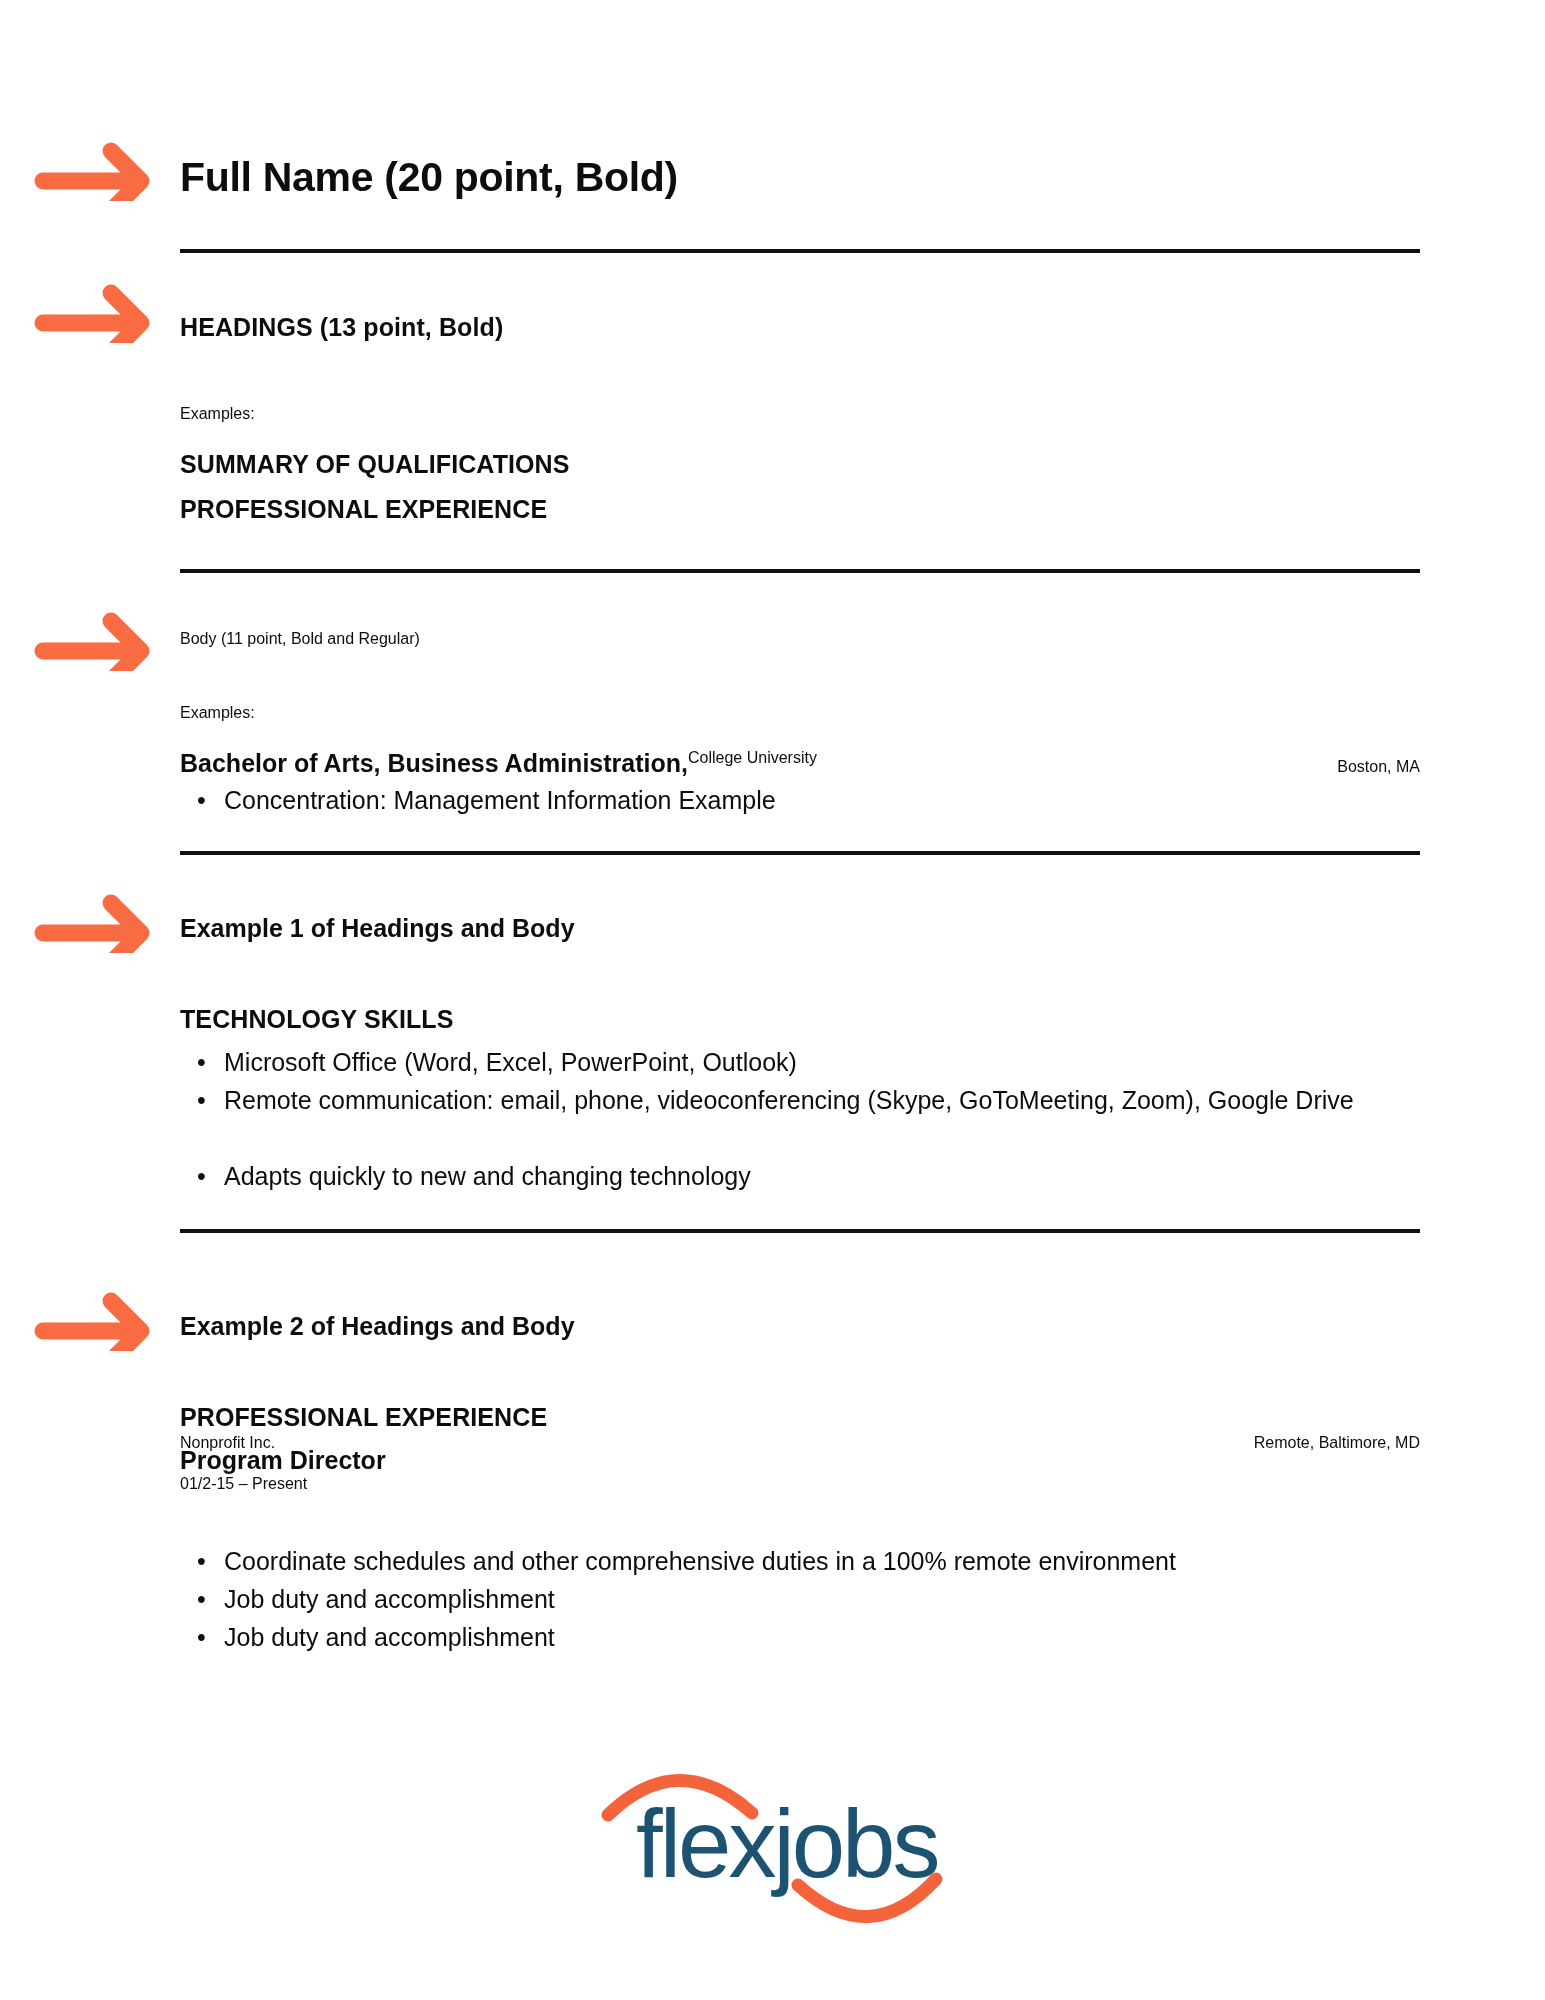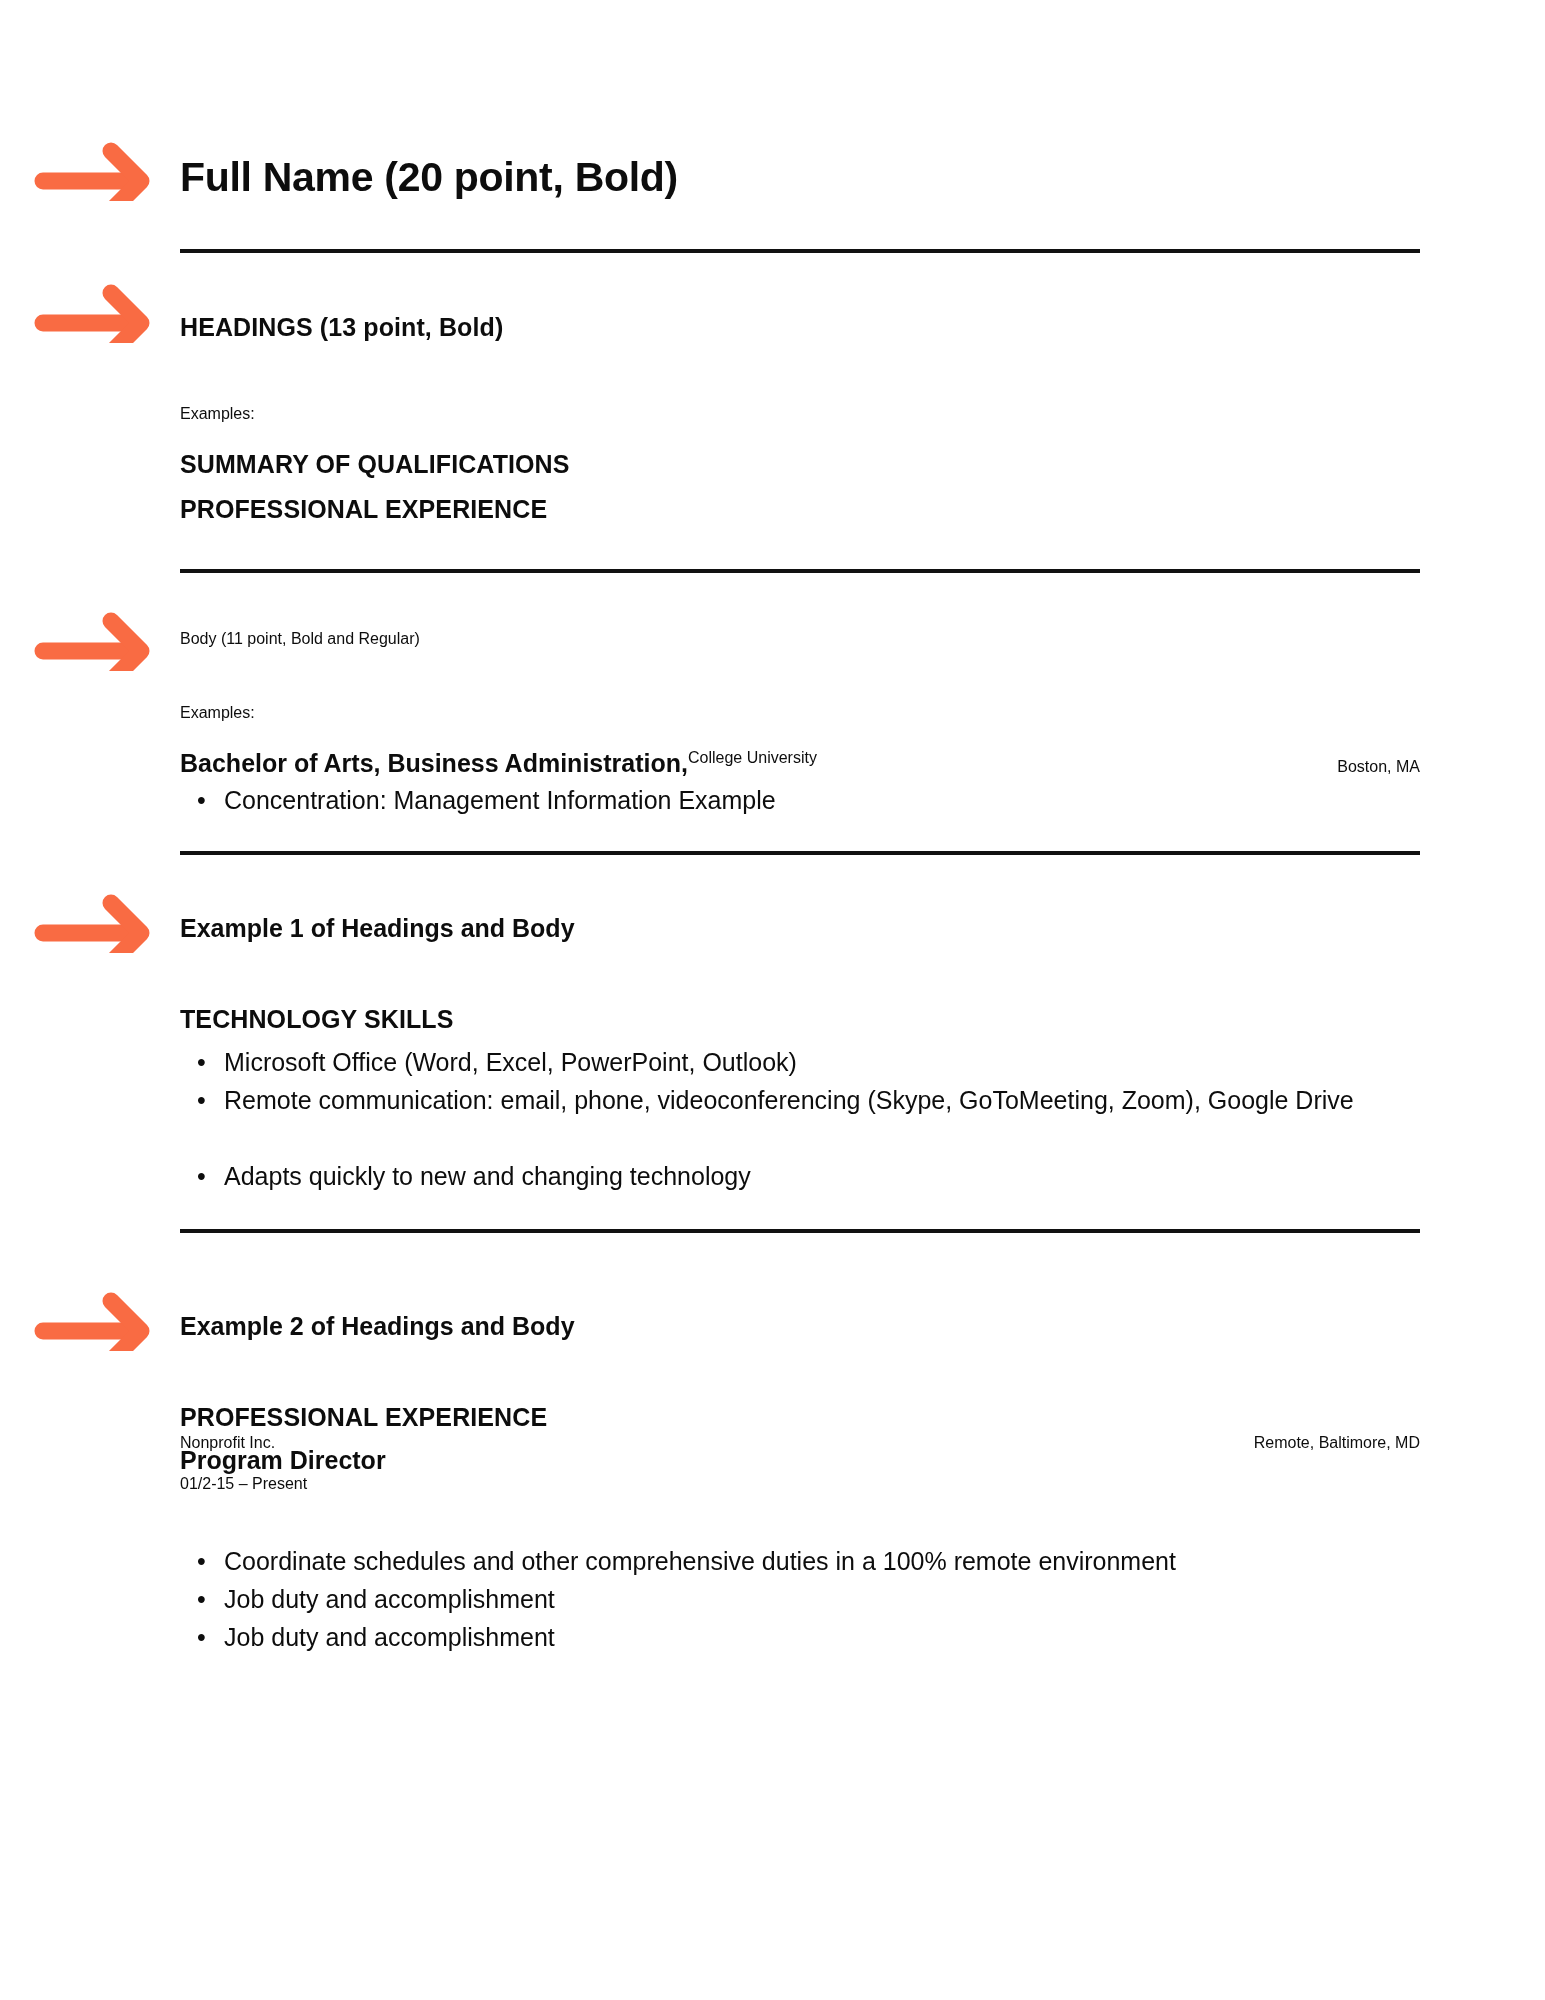--- a/index.html
+++ b/index.html
@@ -244,14 +244,24 @@
   <div class="bullet" style="top:1583px;">
     <span class="dot">•</span>
     <span class="btext">Job duty and accomplishment</span>
   </div>
 
   <div class="bullet" style="top:1621px;">
     <span class="dot">•</span>
     <span class="btext">Job duty and accomplishment</span>
   </div>
 
+  <div class="logo">
+    <svg viewBox="0 0 380 190" xmlns="http://www.w3.org/2000/svg" aria-hidden="true">
+
+      <path d="M 38 60 Q 108 -8 182 58" fill="none" stroke="#F4633A" stroke-width="13" stroke-linecap="round"></path>
+
+      <path d="M 228 130 Q 300 196 366 124" fill="none" stroke="#F4633A" stroke-width="13" stroke-linecap="round"></path>
+
+      <text x="66" y="122" font-family="'Liberation Sans', sans-serif" font-size="96" font-weight="400" fill="#1C5272" letter-spacing="-3">flexjobs</text>
+    </svg>
+  </div>
 
 </div>
 
 </body></html>

